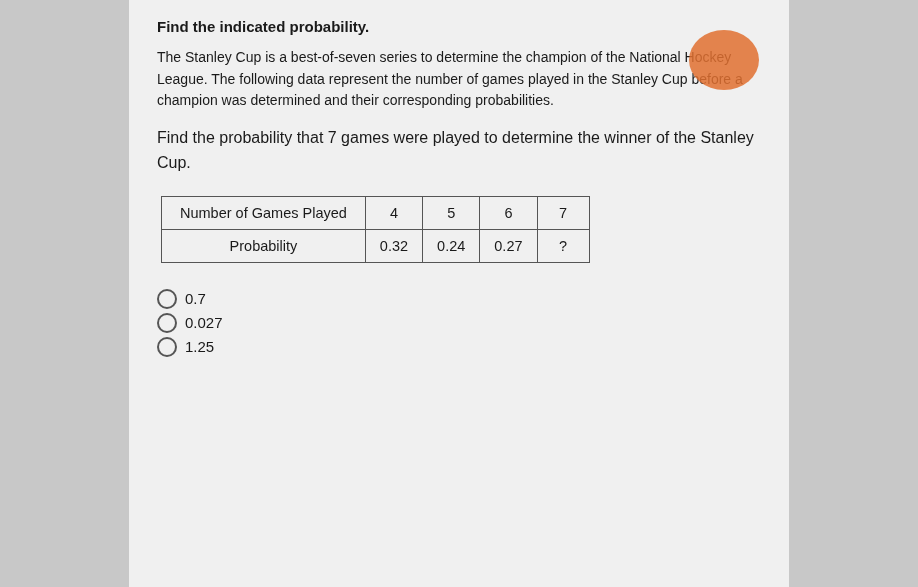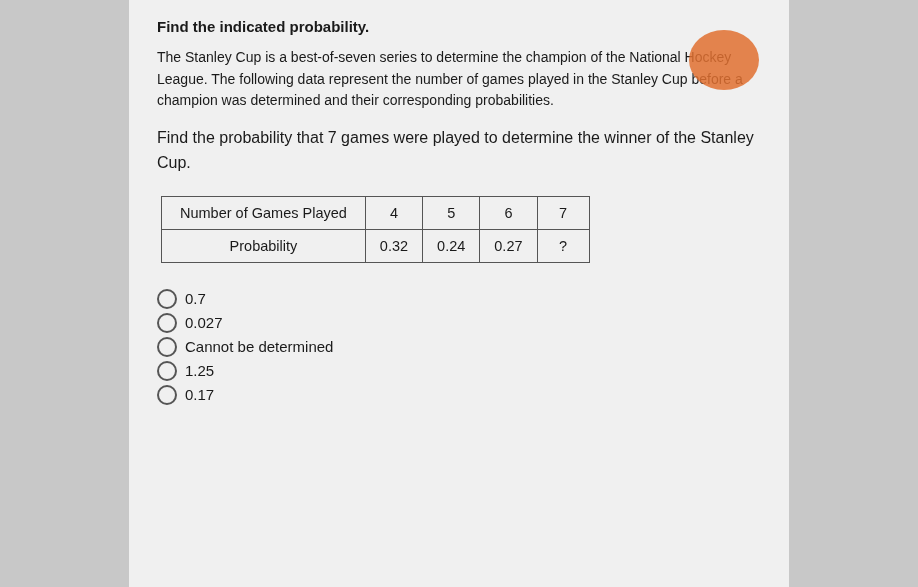--- a/index.html
+++ b/index.html
@@ -155,25 +155,17 @@
     <div class="option-row hovered">
       <span class="radio-circle"></span>
       <span class="option-label">0.7</span>
     </div>
     <div class="option-row">
       <span class="radio-circle"></span>
       <span class="option-label">0.027</span>
     </div>
     <div class="option-row">
       <span class="radio-circle"></span>
-      <span class="option-label">Cannot be determined</span>
-    </div>
-    <div class="option-row">
-      <span class="radio-circle"></span>
       <span class="option-label">1.25</span>
-    </div>
-    <div class="option-row">
-      <span class="radio-circle"></span>
-      <span class="option-label">0.17</span>
     </div>
   </div>
 
 </div>
 
 </body></html>

